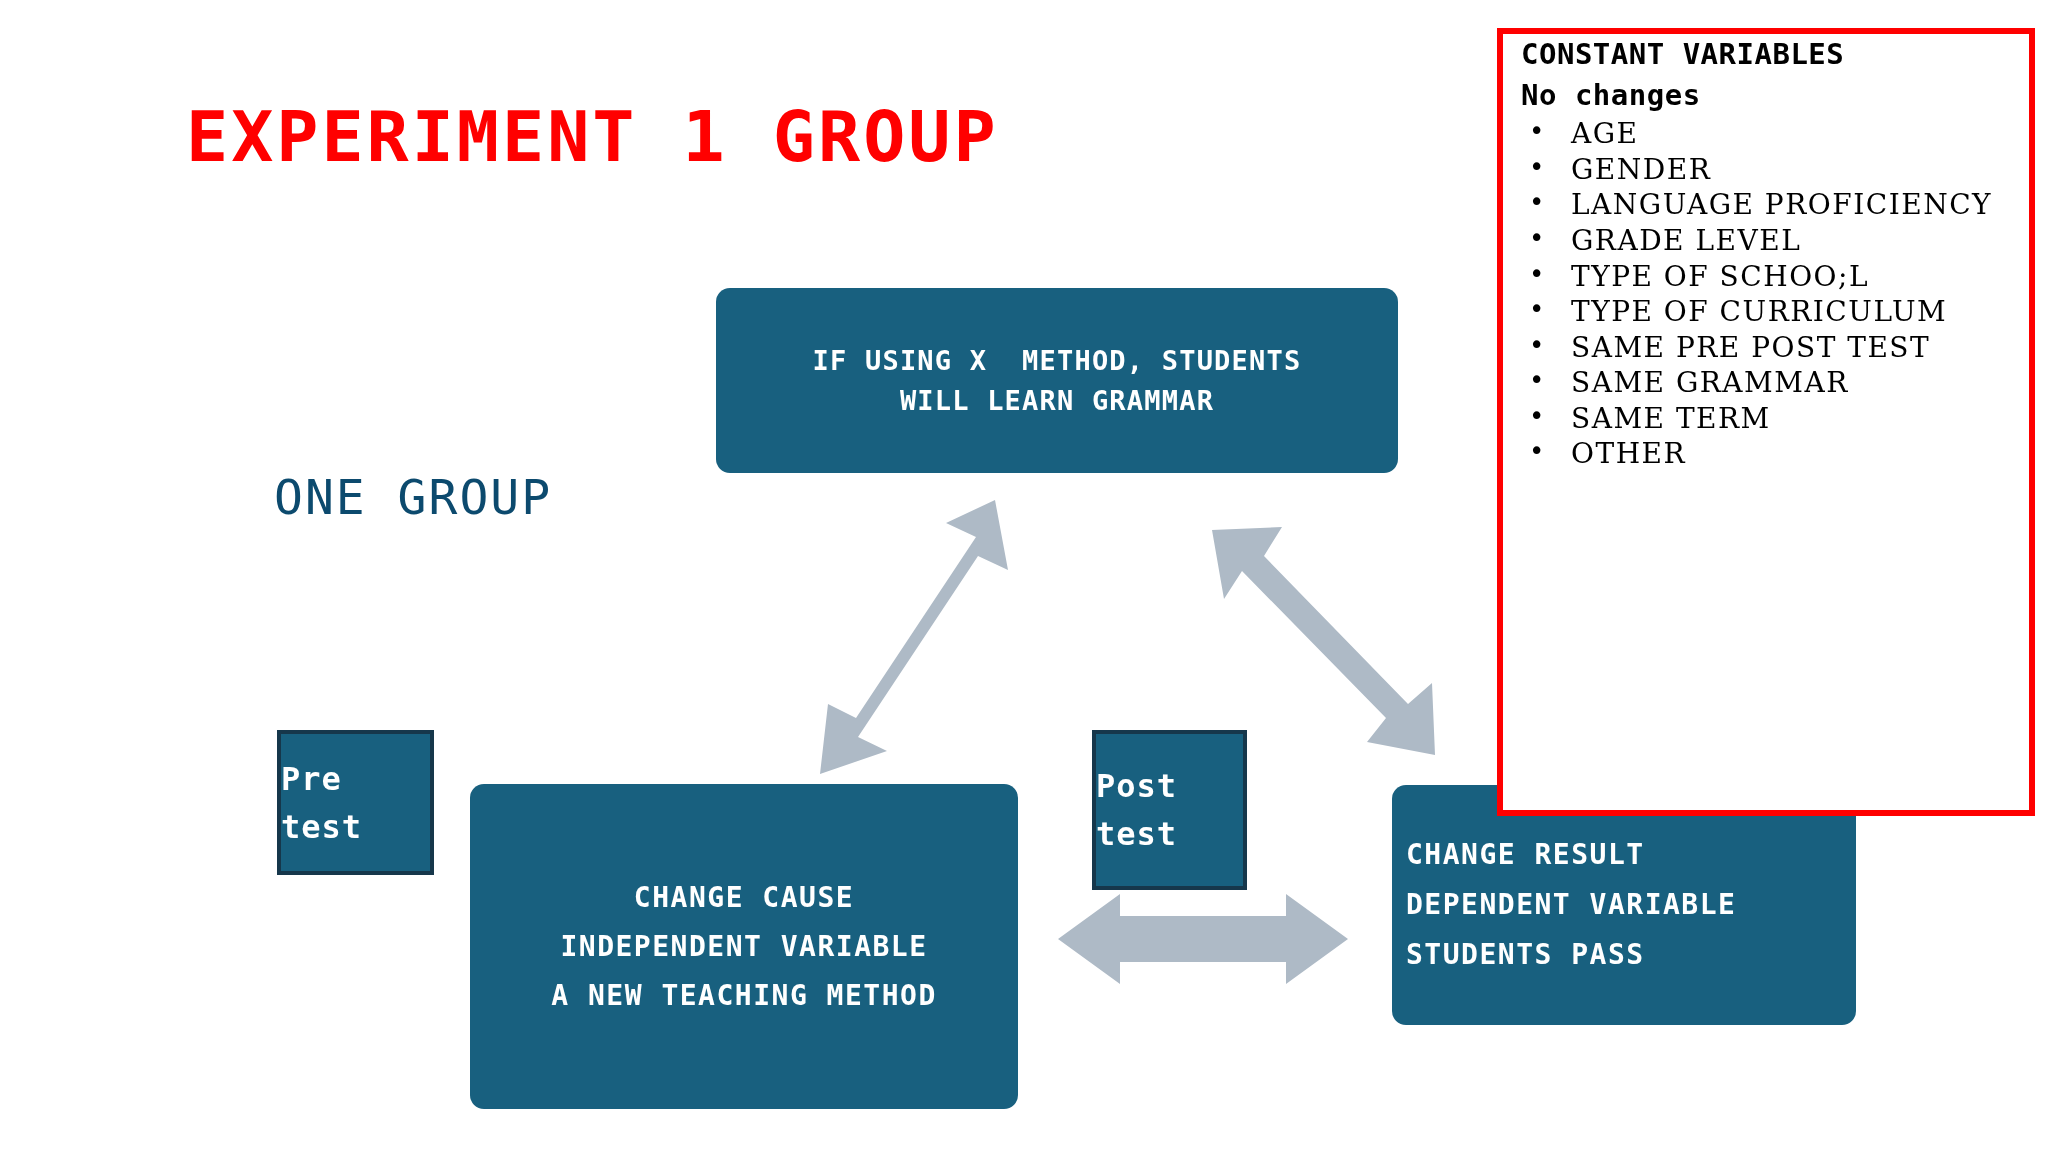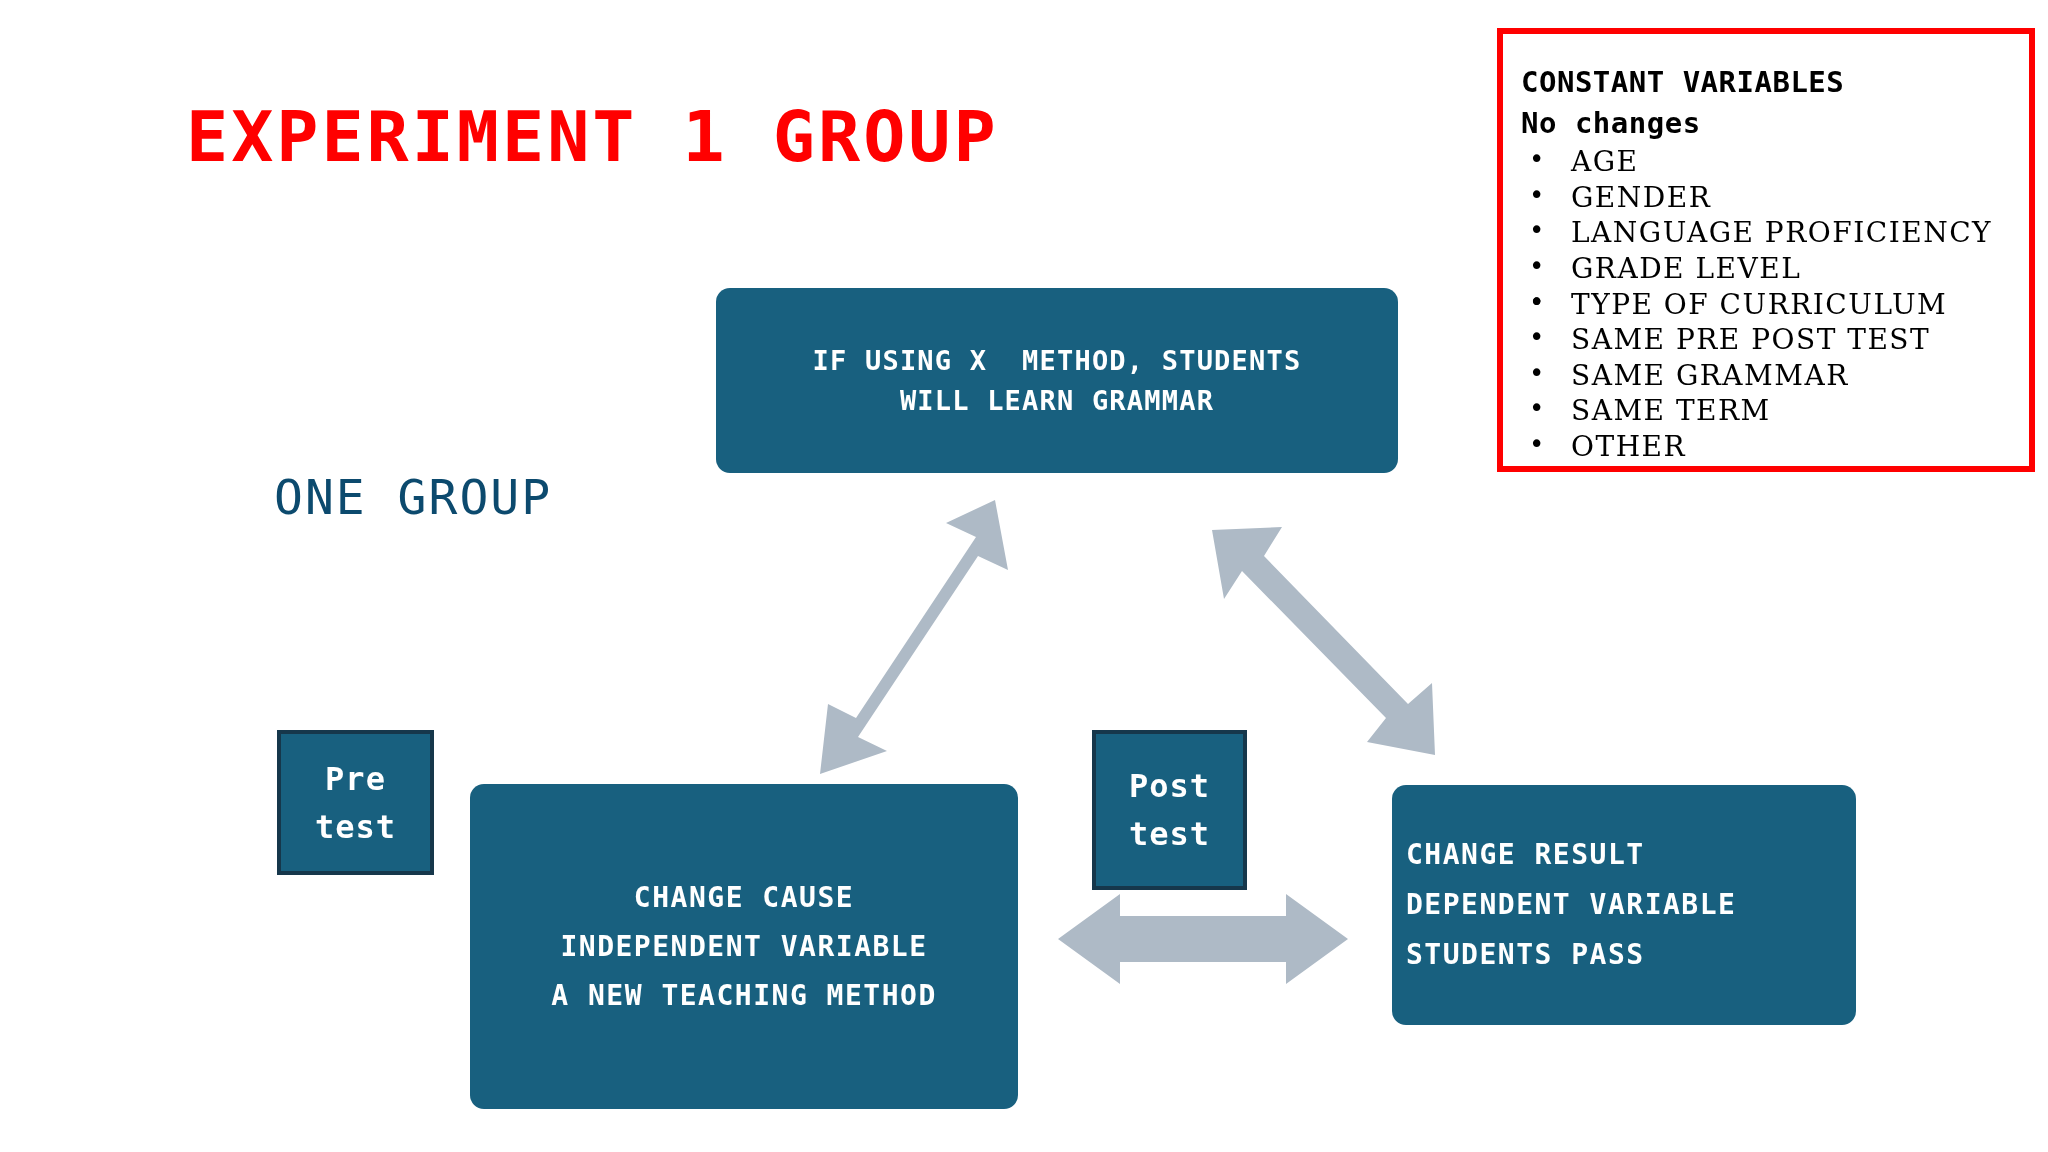--- a/index.html
+++ b/index.html
@@ -96,21 +96,21 @@
 
   
   .testbox {
     position: absolute;
     background: #18607F;
     border: 4px solid #16374B;
     border-radius: 0;
     color: #FFFFFF;
     display: flex;
     flex-direction: column;
-    align-items: center;
+    align-items: flex-start;
     justify-content: center;
     font-family: "DejaVu Sans Mono", monospace;
     font-weight: bold;
     font-size: 32px;
     letter-spacing: 1px;
     white-space: pre;
     box-sizing: border-box;
   }
   .testbox .line { line-height: 1.5; }
 
@@ -132,25 +132,25 @@
     position: absolute;
     overflow: visible;
   }
 
   
   #constants-box {
     position: absolute;
     left: 1497px;
     top: 28px;
     width: 538px;
-    height: 444px;
+    height: 788px;
     border: 6px solid #FF0000;
     background: #FFFFFF;
     box-sizing: border-box;
-    padding: 28px 10px 0 18px;
+    padding: 0 10px 0 18px;
   }
   #constants-box .heading {
     font-family: "DejaVu Sans Mono", monospace;
     font-weight: bold;
     font-size: 29px;
     color: #000000;
     line-height: 1.42;
     letter-spacing: 0.5px;
     white-space: pre;
   }
@@ -226,21 +226,21 @@
   </svg>
 
   <div id="constants-box">
     <div class="heading">CONSTANT VARIABLES</div>
     <div class="heading">No changes</div>
     <ul>
       <li><span class="bullet">•</span><span>AGE</span></li>
       <li><span class="bullet">•</span><span>GENDER</span></li>
       <li><span class="bullet">•</span><span>LANGUAGE PROFICIENCY</span></li>
       <li><span class="bullet">•</span><span>GRADE LEVEL</span></li>
-      <li><span class="bullet">•</span></li>
+      <li><span class="bullet">•</span><span>TYPE OF SCHOO;L</span></li>
       <li><span class="bullet">•</span><span>TYPE OF CURRICULUM</span></li>
       <li><span class="bullet">•</span><span>SAME PRE POST TEST</span></li>
       <li><span class="bullet">•</span><span>SAME GRAMMAR</span></li>
       <li><span class="bullet">•</span><span>SAME TERM</span></li>
       <li><span class="bullet">•</span><span>OTHER</span></li>
     </ul>
   </div>
 
 </div>
 

